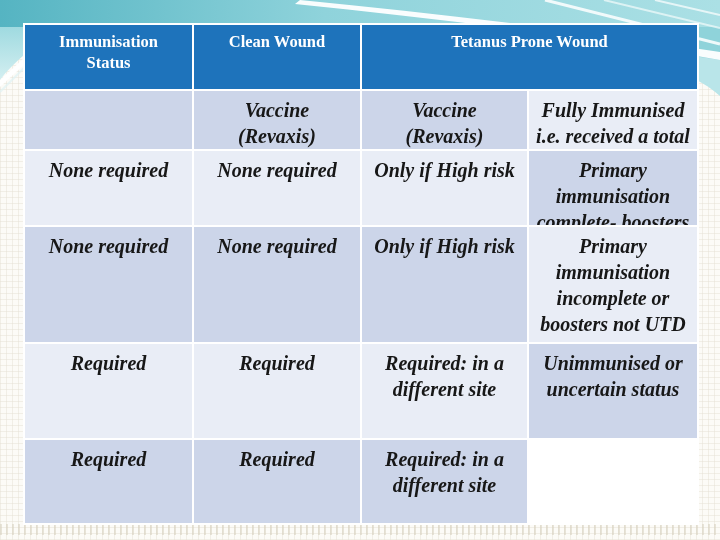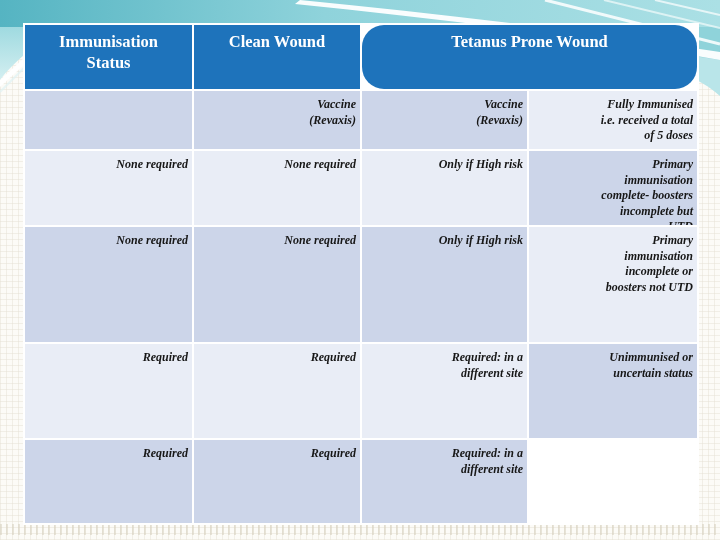--- a/index.html
+++ b/index.html
@@ -32,27 +32,26 @@
     padding:6px 4px 15px 4px;
     box-sizing:border-box;
     overflow:hidden;
   }
   .hdr{
     background:var(--header_bg, #1E73BB);
     color:var(--header_text, #ffffff);
     font-weight:bold;
     font-size:16.5px;
   }
-  .span2{grid-column:3 / 5;border-radius:22px;}
+  .span2{grid-column:3 / 5;}
   .body-cell{
     color:var(--body_text, #171717);
     font-weight:bold;
     font-style:italic;
-    font-size:12px;
-    text-align:right;
+    font-size:20px;
   }
   .band-dark{background:var(--band_dark, #CCD5E9);}
   .band-light{background:var(--band_light, #E9EDF6);}
 </style>
 </head>
 <body>
 
 <svg class="deco" width="720" height="120" viewBox="0 0 720 120" aria-hidden="true">
   <defs>
     <linearGradient id="tealg" x1="0" y1="0" x2="1" y2="0">

